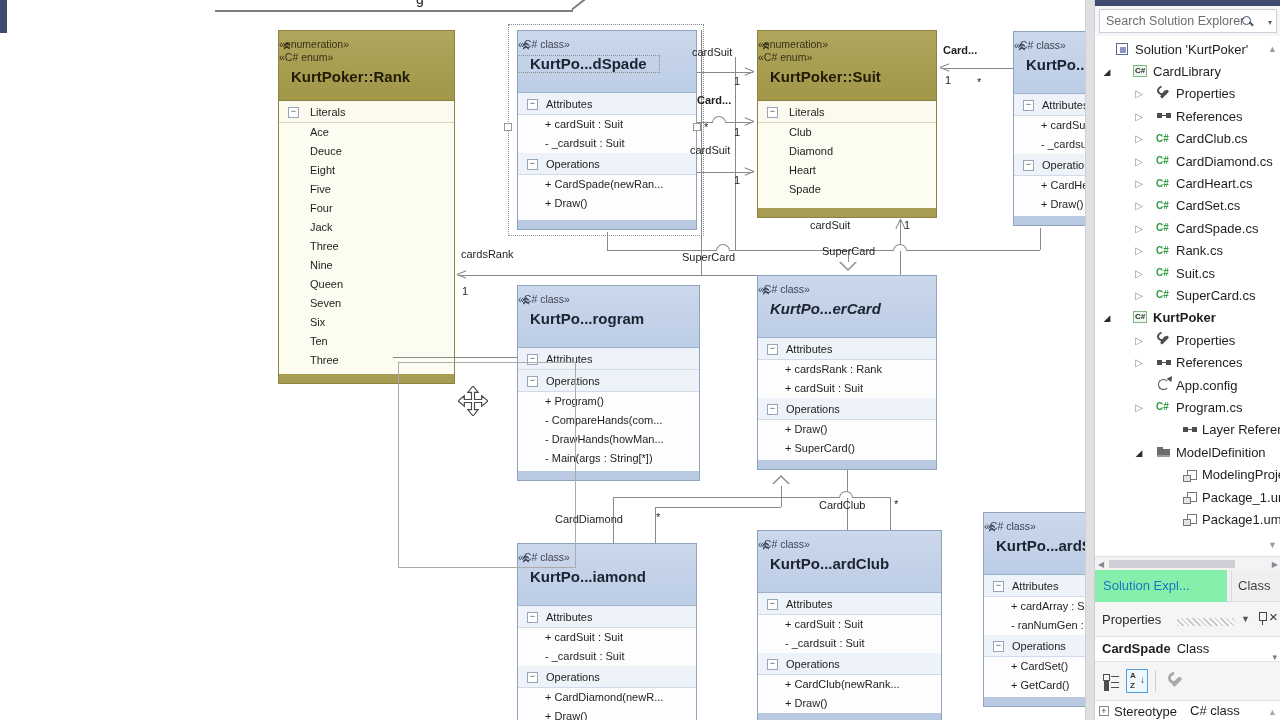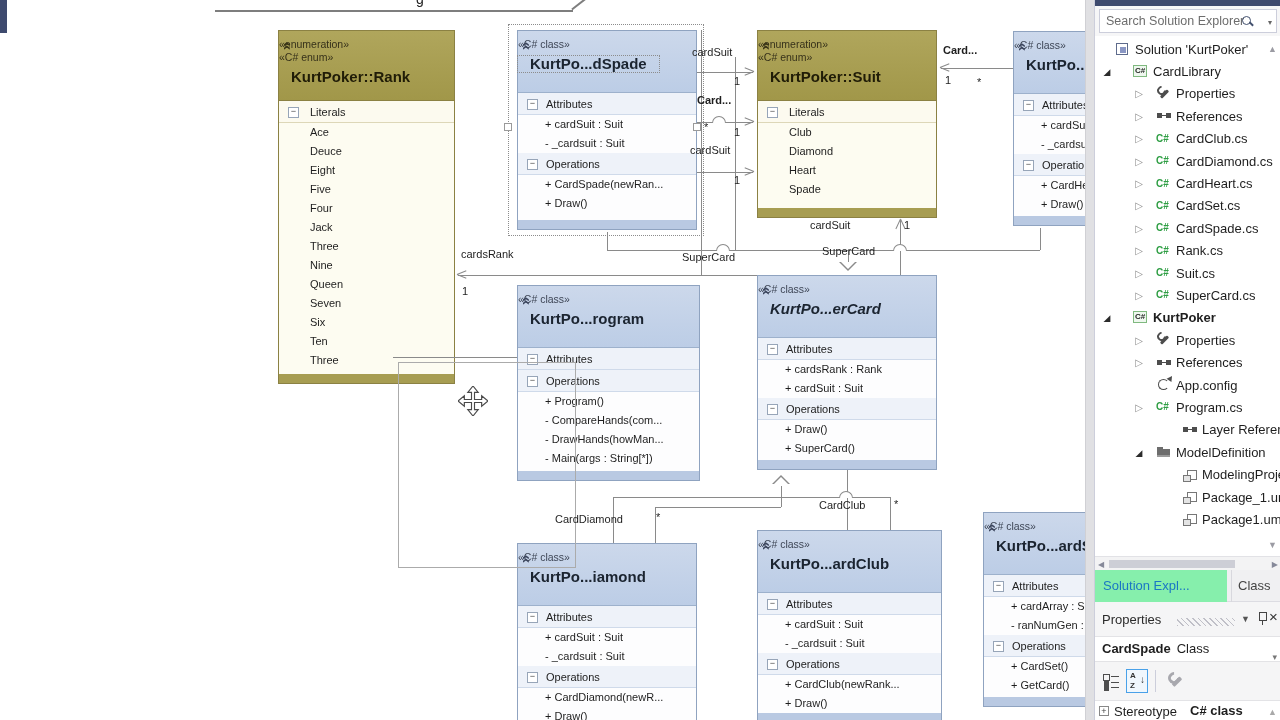--- a/index.html
+++ b/index.html
@@ -142,21 +142,21 @@
   #ic-az::before{content:"A";position:absolute;left:3px;top:1px;font-size:8px;font-weight:bold;color:#333;}
   #ic-az::after{content:"Z";position:absolute;left:3px;top:11px;font-size:8px;font-weight:bold;color:#333;}
   #ic-az .dn{position:absolute;right:2px;top:4px;font-size:10px;color:#333;}
   #tsep{position:absolute;left:60px;top:6px;width:1px;height:22px;background:#cccedb;}
   #ic-wr{position:absolute;left:72px;top:8px;width:17px;height:17px;}
   #ic-wr::before{content:"";position:absolute;left:8px;top:4px;width:3.5px;height:11px;background:#a8a8ae;transform:rotate(45deg);border-radius:1px;}
   #ic-wr::after{content:"";position:absolute;left:1px;top:0;width:6px;height:6px;border:3px solid #a8a8ae;border-radius:50%;border-top-color:transparent;transform:rotate(45deg);}
   #pgrid{position:absolute;left:0;top:98px;width:186px;height:20px;background:#fff;border-top:1px solid #e3e3e6;}
   #plus{position:absolute;left:4px;top:5px;width:10px;height:10px;border:1px solid #888;font-size:9px;line-height:8px;text-align:center;color:#444;}
   #stlabel{position:absolute;left:19px;top:3px;}
-  #stvalue{position:absolute;left:95px;top:2px;font-weight:bold;}
+  #stvalue{position:absolute;left:95px;top:2px;font-weight:normal;}
   #stscroll{position:absolute;right:4px;top:6px;font-size:9px;color:#a9a9a9;}
 
   
   #tabline{position:absolute;left:215px;top:10px;width:358px;height:2px;background:#7e7e7e;z-index:0;}
   #tabslant{position:absolute;left:570px;top:3px;width:18px;height:2px;background:#7e7e7e;transform:rotate(-38deg);}
   #tabfrag{position:absolute;left:416px;top:-9px;font-size:14px;color:#222;}
 </style>
 </head>
 <body>
 

